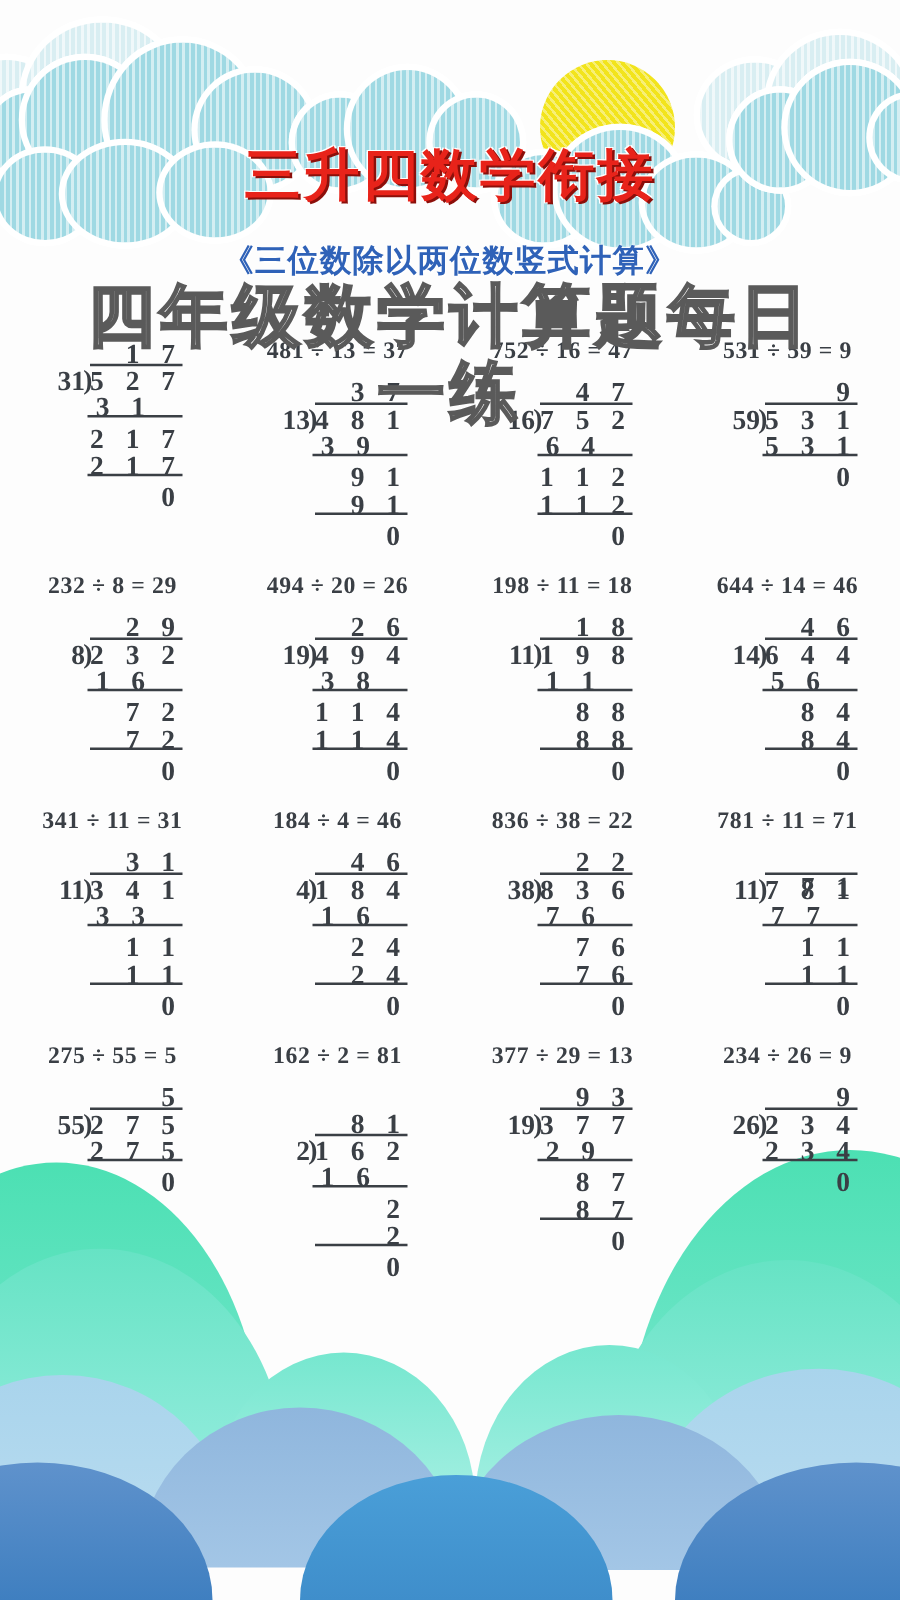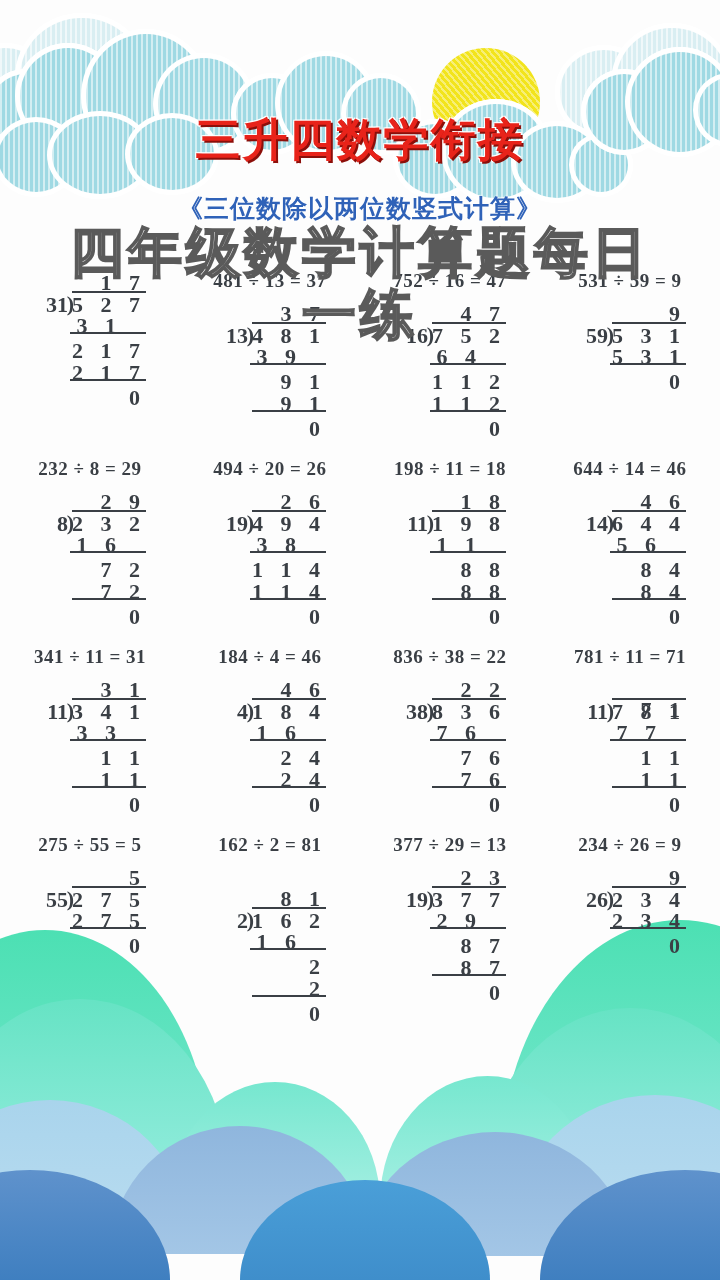--- a/index.html
+++ b/index.html
@@ -515,21 +515,21 @@
             <div class="bar-seg" style="left: 48px; top: 109px; width: 74px; height: 2px;"></div>
             <div style="position: absolute; top: 115px; left: 0px; width: 132px; height: 22px;">
               <span style="position: absolute; right: 10px; top: 0px; letter-spacing: 6px;">0</span>
             </div>
           </div>
         </div>
         <div class="cell">
           <div class="eq">377 ÷ 29 = 13</div>
           <div class="ld" style="height: 141px;">
             <div style="position: absolute; top: 0px; left: 0px; width: 132px; height: 22px;">
-              <span style="position: absolute; right: 10px; top: 0px; letter-spacing: 6px;">2 3</span>
+              <span style="position: absolute; right: 10px; top: 0px; letter-spacing: 6px;">9 3</span>
             </div>
             <div class="bar-seg" style="left: 48px; top: 21px; width: 74px; height: 2px;"></div>
             <div style="position: absolute; top: 22px; left: 0px; width: 132px; height: 22px;">
               <span style="position: absolute; right: 88px; top: 0px;">19</span>
               <span style="position: absolute; right: 82px; top: -1px;">)</span>
               <span style="position: absolute; right: 10px; top: 0px; letter-spacing: 6px;">3 7 7</span>
             </div>
             <div style="position: absolute; top: 43px; left: 0px; width: 132px; height: 22px;">
               <span style="position: absolute; right: 34px; top: 0px; letter-spacing: 6px;">2 9</span>
             </div>

